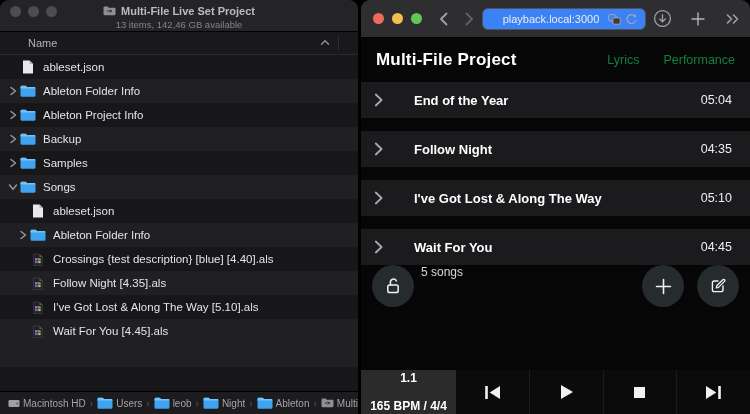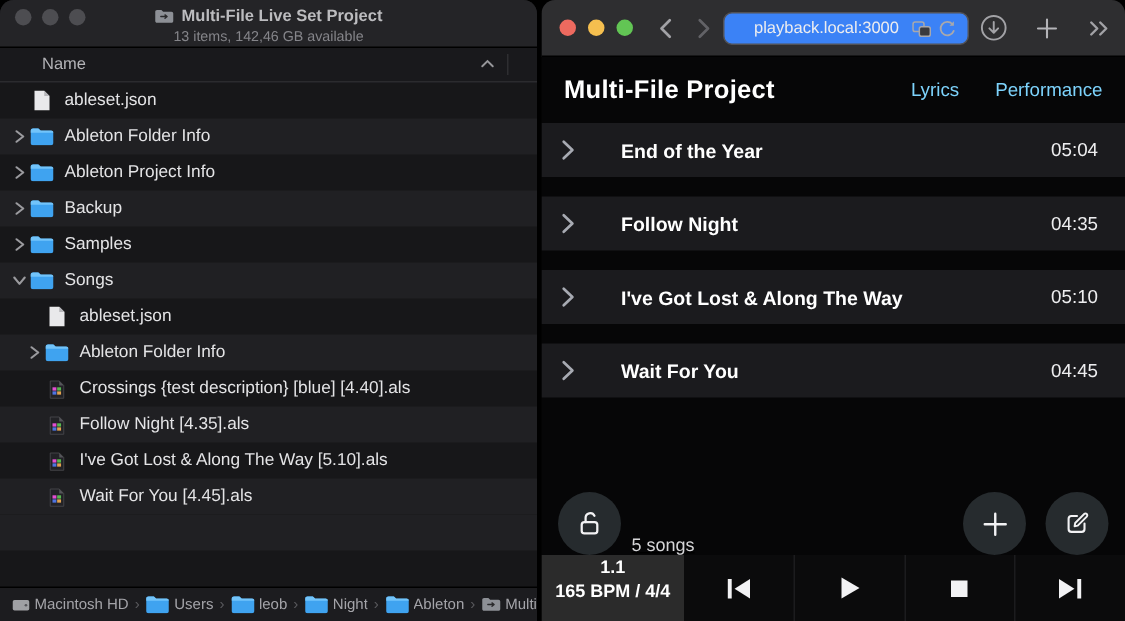--- a/index.html
+++ b/index.html
@@ -86,43 +86,43 @@
   .url-ico.translate { right: 24px; top: 5px; }
   .url-ico.reload { right: 7px; top: 4px; }
   .tb-ico { position: absolute; top: 9px; line-height: 0; }
   .tb-ico.dl { left: 292px; }
   .tb-ico.plus { left: 330px; top: 12px; }
   .tb-ico.more { left: 364px; top: 13px; }
 
   .app { flex-grow: 1; display: flex; flex-direction: column; }
   .app-header { height: 44px; display: flex; align-items: center; padding: 0 15px; flex-shrink: 0; }
   .app-header h1 { font-size: 17px; font-weight: bold; color: #fff; letter-spacing: .2px; }
-  .app-nav { margin-left: auto; display: flex; gap: 24px; font-size: 12.5px; color: #7dd3fc; }
+  .app-nav { margin-left: auto; display: flex; gap: 24px; font-size: 12.5px; color: #15803d; }
 
   #song-list { flex-shrink: 0; }
   .song-row { height: 36px; margin-bottom: 13px; background: #1b1b1e; display: flex; align-items: center; }
   .song-row:last-child { margin-bottom: 0; }
   .s-chev { margin-left: 12px; line-height: 0; flex-shrink: 0; }
   .s-title { margin-left: 30px; font-size: 13px; font-weight: bold; color: #fff; white-space: nowrap; }
   .s-desc { margin-left: 10px; font-size: 12px; font-style: italic; color: #b7bedb; white-space: nowrap; }
   .s-dur { margin-left: auto; margin-right: 18px; font-size: 12.5px; color: #ededef; }
 
-  .action-row { flex-grow: 1; display: flex; align-items: flex-end; padding: 0 11px; text-decoration: underline; }
+  .action-row { flex-grow: 1; display: flex; align-items: flex-start; padding: 0 11px; text-decoration: underline; }
   .circle-btn {
     width: 42px; height: 42px; border-radius: 50%; background: #262b2e;
     display: flex; align-items: center; justify-content: center; flex-shrink: 0;
   }
   .songs-count { margin-left: 7px; font-size: 12px; color: #d6d6d8; }
   .spacer { margin-left: auto; }
   .action-row .circle-btn + .circle-btn { margin-left: 13px; }
 
   .transport { height: 44px; display: flex; background: #0b0b0c; flex-shrink: 0; }
   .t-info {
     width: 95px; background: #2b2b2b; flex-shrink: 0;
-    display: flex; flex-direction: column; align-items: center; justify-content: flex-start;
+    display: flex; flex-direction: column; align-items: center; justify-content: space-between;
     font-size: 12px; font-weight: bold; color: #fff; line-height: 1.35;
   }
   .t-btn { flex: 1; display: flex; align-items: center; justify-content: center; }
   .t-btn + .t-btn { border-left: 1px solid #1c1c1e; }
 </style>
 </head>
 <body>
 
 <div class="screen" style="display:flex;">
 

